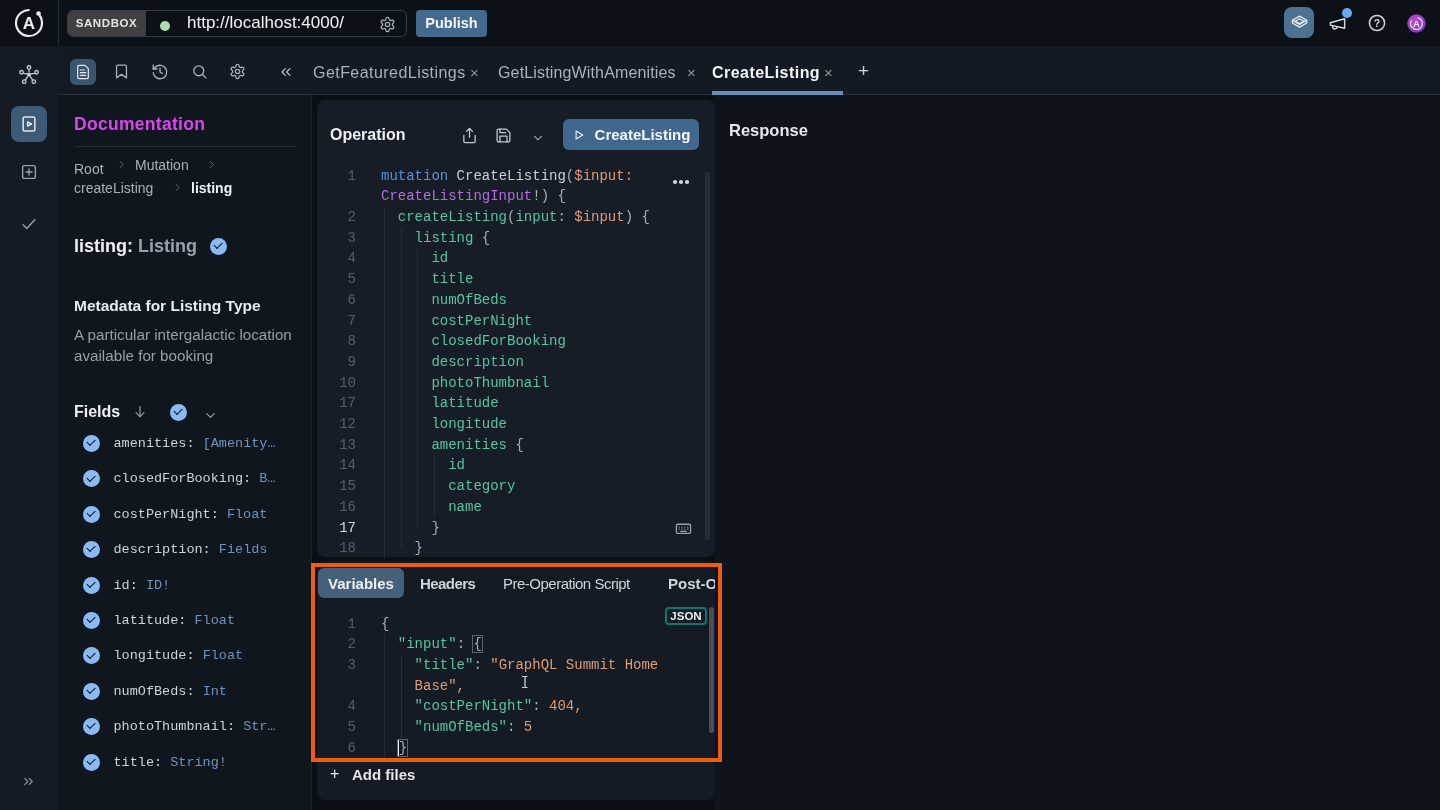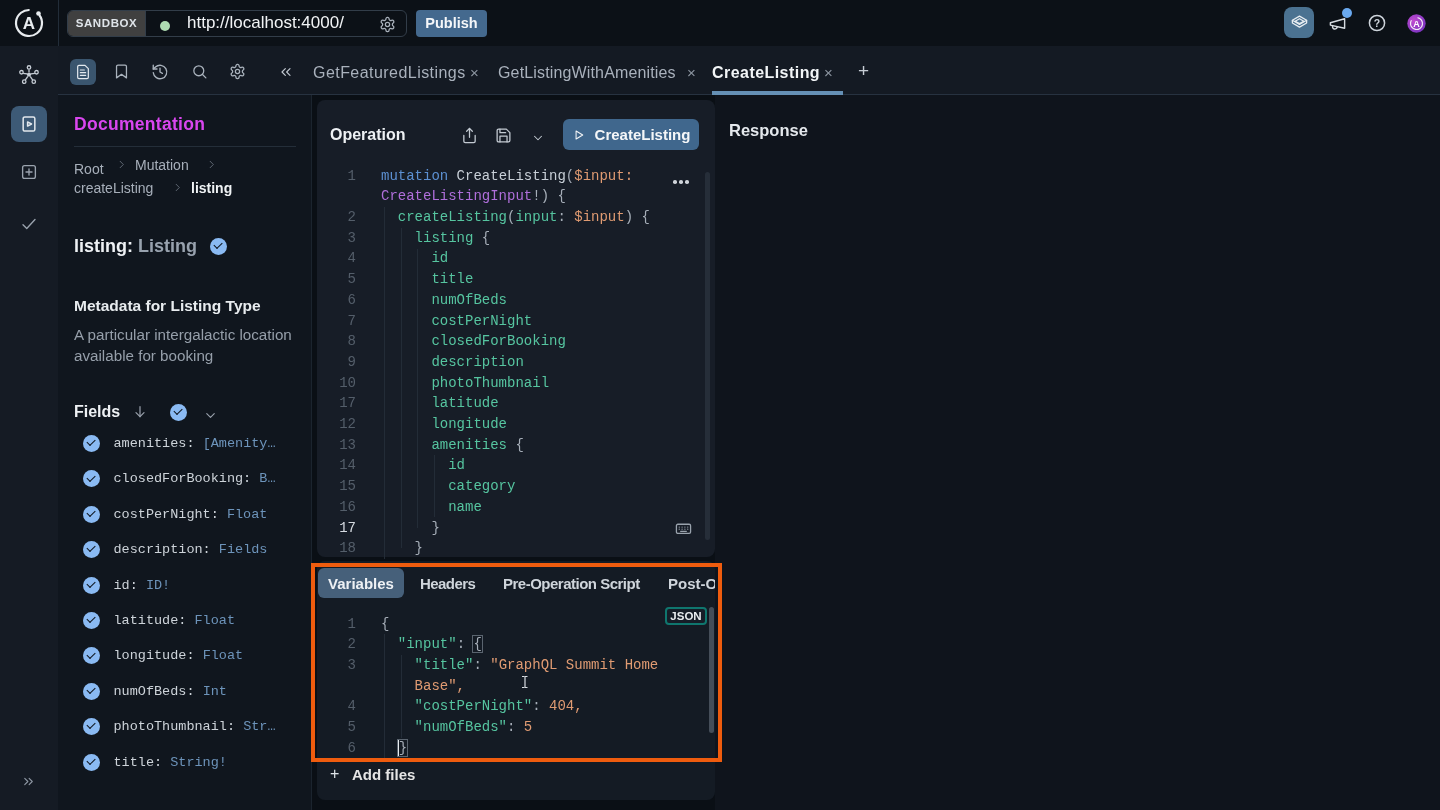--- a/index.html
+++ b/index.html
@@ -276,21 +276,21 @@
 <div class="crow" style="top:455.4px"><span class="ln">14</span><span class="cd"><span class="g">        id</span></span></div>
 <div class="crow" style="top:476.1px"><span class="ln">15</span><span class="cd"><span class="g">        category</span></span></div>
 <div class="crow" style="top:496.8px"><span class="ln">16</span><span class="cd"><span class="g">        name</span></span></div>
 <div class="crow" style="top:517.5px"><span class="ln" style="color:#d6dbe1">17</span><span class="cd"><span class="p">      }</span></span></div>
 <div class="crow" style="top:538.2px"><span class="ln">18</span><span class="cd"><span class="p">    }</span></span></div>
 
 <div class="abs" style="left:317px;top:561px;width:398px;height:239px;background:#141b24;border-radius:8px"></div>
 
 <div class="abs" style="left:318px;top:568px;width:86px;height:30px;background:#46607a;border-radius:6px;display:flex;align-items:center;justify-content:center;font-size:15px;font-weight:bold;color:#eef1f4">Variables</div>
 <div class="abs" style="left:420px;top:575px;font-size:15px;font-weight:bold;letter-spacing:-.55px;color:#cfd5db">Headers</div>
-<div class="abs" style="left:503px;top:575px;font-size:15px;font-weight:bold;letter-spacing:-.5px;color:#cfd5db">Pre-Operation Script</div>
+<div class="abs" style="left:503px;top:575px;font-size:15px;font-weight:normal;letter-spacing:-.5px;color:#cfd5db">Pre-Operation Script</div>
 <div class="abs" style="left:668px;top:575px;font-size:15px;font-weight:bold;color:#cfd5db;width:47px;overflow:hidden;white-space:nowrap">Post-Operation</div>
 
 <div class="abs" style="left:665px;top:607px;width:42px;height:18px;border:2px solid #0f766e;border-radius:4px;box-sizing:border-box;display:flex;align-items:center;justify-content:center;font-size:11.5px;font-weight:bold;color:#e8ecef;background:#161d27">JSON</div>
 
 <div class="guide" style="left:384px;top:634px;height:125px"></div>
 <div class="guide" style="left:400.5px;top:655px;height:83px"></div>
 
 <div class="abs" style="left:708.5px;top:607px;width:5.5px;height:126px;background:#454e59;border-radius:3px"></div>
 
 <div class="crow" style="top:613.6px"><span class="ln">1</span><span class="cd"><span class="p">{</span></span></div>

